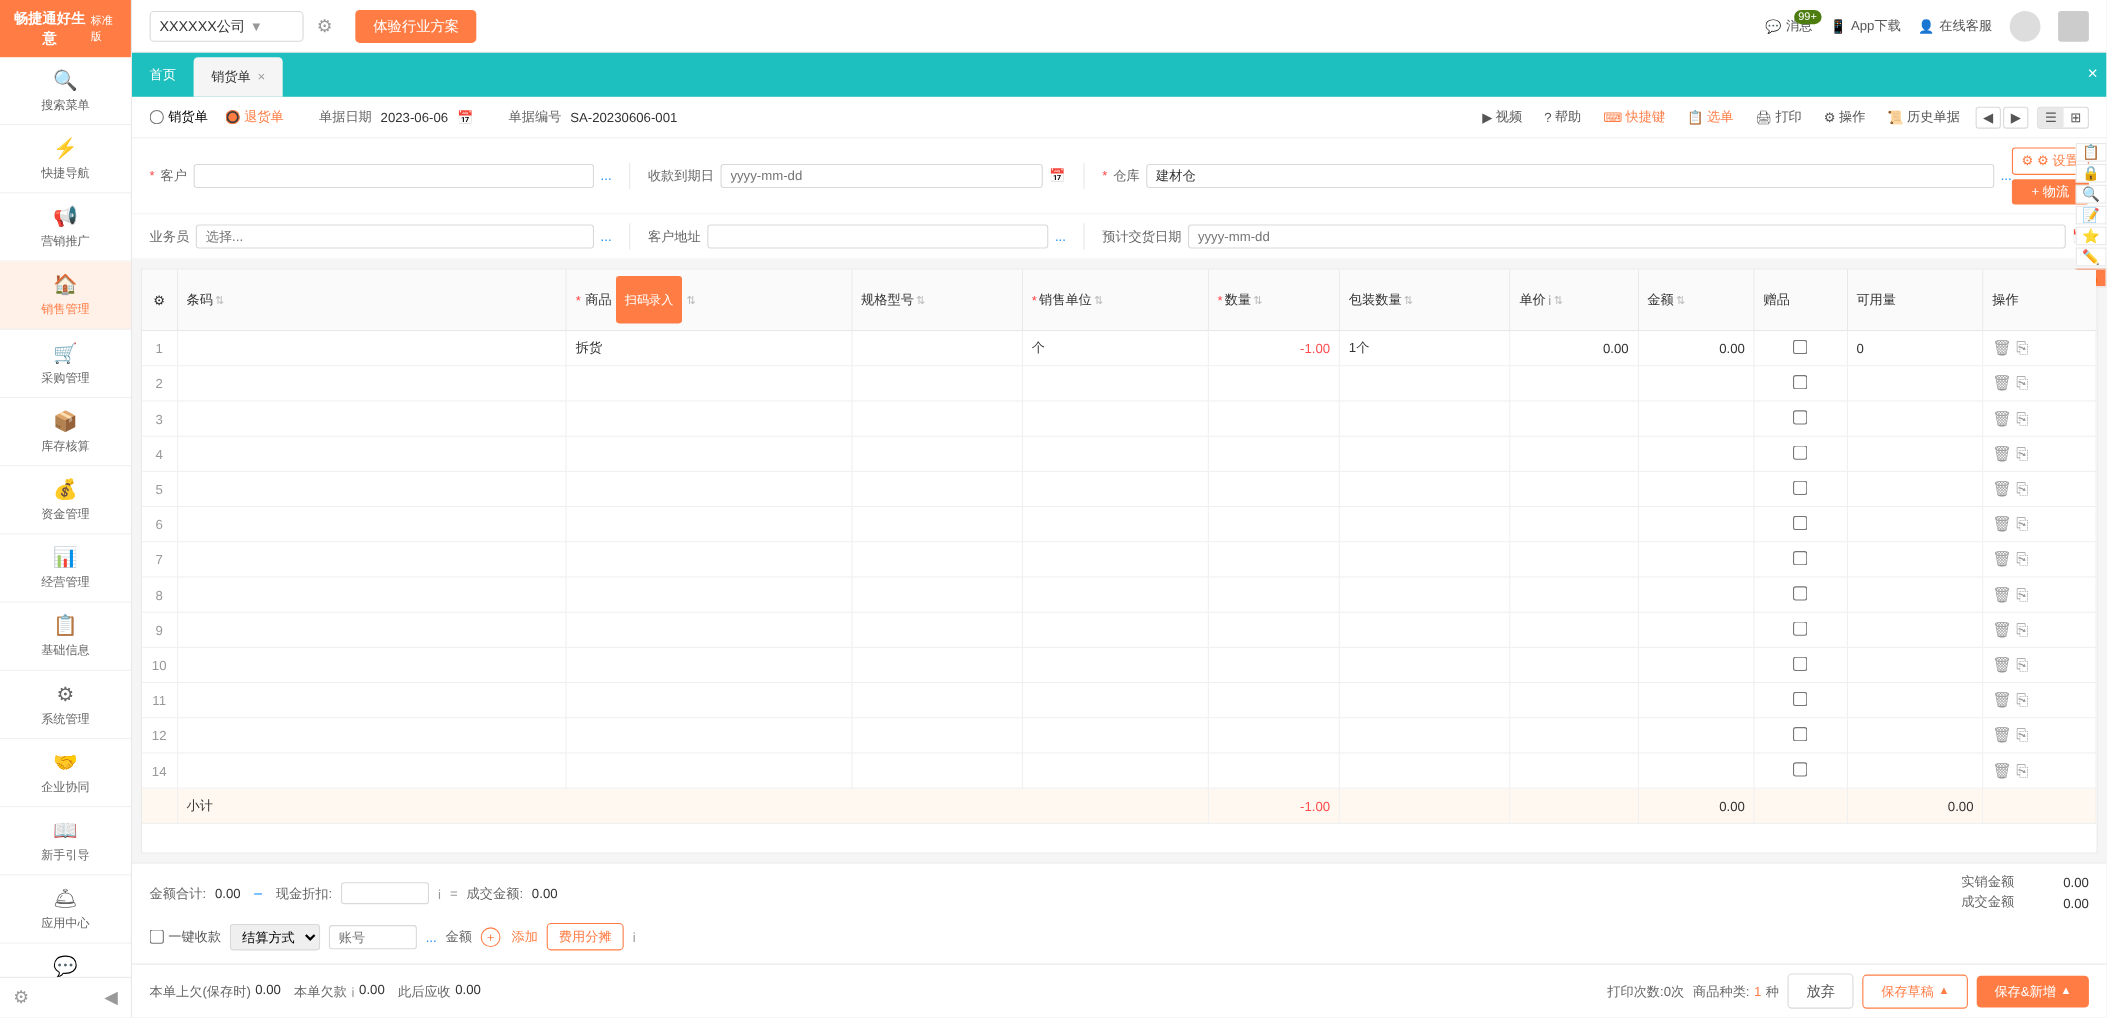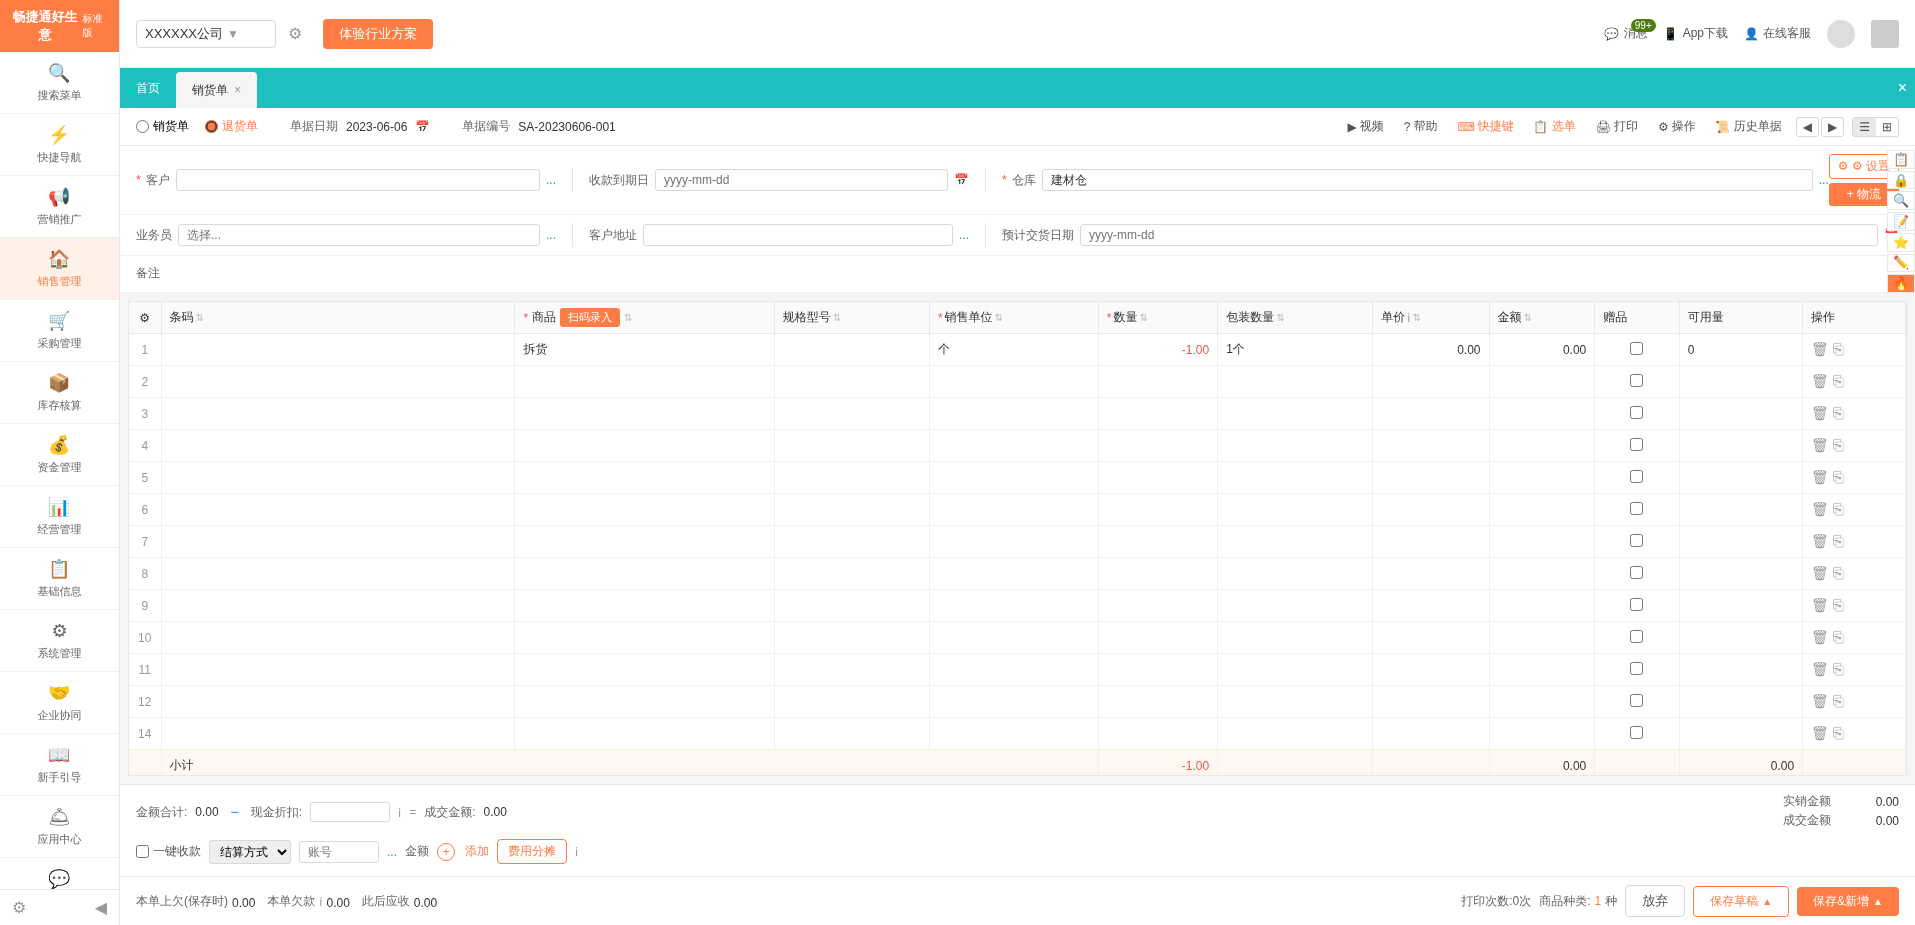--- a/index.html
+++ b/index.html
@@ -15,21 +15,21 @@
     .sidebar-item.active { background: #fff0e8; color: #ff7d45; }
     .sidebar-item-icon { font-size: 18px; margin-bottom: 4px; }
     .sidebar-item-label { font-size: 11px; text-align: center; }
     .sidebar-footer { display: flex; align-items: center; justify-content: space-between; padding: 8px 12px; border-top: 1px solid #e8e8e8; }
     .sidebar-footer-icon { font-size: 16px; color: #999; cursor: pointer; }
 
     
     .main { flex: 1; display: flex; flex-direction: column; overflow: hidden; }
 
     
-    .topbar { height: 68px; background: #fff; display: flex; align-items: center; padding: 0 16px; border-bottom: 1px solid #e8e8e8; gap: 8px; }
+    .topbar { height: 48px; background: #fff; display: flex; align-items: center; padding: 0 16px; border-bottom: 1px solid #e8e8e8; gap: 8px; }
     .company-select { display: flex; align-items: center; border: 1px solid #d9d9d9; border-radius: 4px; padding: 4px 8px; gap: 4px; cursor: pointer; min-width: 140px; }
     .company-name { font-size: 13px; color: #333; }
     .topbar-gear { color: #999; cursor: pointer; font-size: 16px; margin-left: 4px; }
     .try-btn { background: #ff7d45; color: #fff; border: none; border-radius: 4px; padding: 6px 16px; font-size: 13px; cursor: pointer; margin-left: 13px; }
     .topbar-right { margin-left: auto; display: flex; align-items: center; gap: 16px; }
     .topbar-right-item { display: flex; align-items: center; gap: 4px; cursor: pointer; color: #555; position: relative; }
     .badge { background: #4d7c0f; color: #fff; border-radius: 10px; font-size: 10px; padding: 1px 4px; position: absolute; top: -6px; right: -8px; }
     .avatar { width: 28px; height: 28px; border-radius: 50%; background: #ddd; }
 
     
@@ -67,21 +67,21 @@
     
     .table-area { flex: 1; overflow: hidden; display: flex; flex-direction: column; margin: 8px; background: #fff; border: 1px solid #e8e8e8; }
     .table-container { flex: 1; overflow: auto; }
     table { width: 100%; border-collapse: collapse; }
     thead tr { background: #fafafa; }
     th { border-bottom: 1px solid #e8e8e8; border-right: 1px solid #e8e8e8; padding: 6px 8px; text-align: left; font-weight: 500; color: #333; white-space: nowrap; position: sticky; top: 0; background: #fafafa; z-index: 1; }
     td { border-bottom: 1px solid #f0f0f0; border-right: 1px solid #f0f0f0; padding: 4px 8px; color: #333; height: 32px; }
     td.red { color: #ff4d4f; }
     td.number { text-align: right; }
     .row-num { color: #999; text-align: center; }
-    .scan-btn { background: #ff7d45; color: #fff; border: none; border-radius: 3px; padding: 2px 8px; cursor: pointer; font-size: 11px; }
+    .scan-btn { background: #ff7d45; color: #fff; border: none; border-radius: 3px; padding: 14px 8px; cursor: pointer; font-size: 11px; }
     .gear-col { width: 30px; text-align: center; }
     .checkbox-col { text-align: center; }
     .op-col { display: flex; gap: 4px; }
     .op-icon { color: #999; cursor: pointer; font-size: 14px; }
     .subtotal-row td { background: #fff8f0; font-weight: 500; }
 
     
     .bottom-area { background: #fff; padding: 8px 16px; border-top: 1px solid #e8e8e8; }
     .totals-row { display: flex; align-items: center; gap: 8px; flex-wrap: wrap; }
     .total-label { color: #666; }
@@ -94,21 +94,21 @@
     .payment-row { display: flex; align-items: center; gap: 8px; padding: 4px 0; margin-top: 4px; }
     .checkbox-label { display: flex; align-items: center; gap: 4px; color: #555; }
     .fee-btn { border: 1px solid #ff7d45; color: #ff7d45; background: #fff; border-radius: 4px; padding: 3px 10px; cursor: pointer; font-size: 12px; }
     .add-btn { color: #ff7d45; border: 1px solid #ff7d45; border-radius: 50%; width: 18px; height: 18px; display: flex; align-items: center; justify-content: center; cursor: pointer; font-size: 12px; }
     .right-summary-row { display: flex; align-items: center; justify-content: flex-end; gap: 8px; margin-bottom: 2px; }
     .right-summary-label { color: #666; }
     .right-summary-value { color: #333; font-weight: 500; min-width: 60px; text-align: right; }
 
     
     .footer-bar { background: #fff; padding: 8px 16px; border-top: 1px solid #e8e8e8; display: flex; align-items: center; gap: 12px; }
-    .footer-info { display: flex; align-items: flex-end; gap: 4px; color: #666; }
+    .footer-info { display: flex; align-items: flex-start; gap: 4px; color: #666; }
     .footer-info-value { color: #333; }
     .footer-actions { margin-left: auto; display: flex; align-items: center; gap: 8px; }
     .abandon-btn { border: 1px solid #d9d9d9; background: #fff; color: #555; border-radius: 4px; padding: 6px 16px; cursor: pointer; font-size: 13px; }
     .save-draft-btn { border: 1px solid #ff7d45; color: #ff7d45; background: #fff; border-radius: 4px; padding: 6px 16px; cursor: pointer; font-size: 13px; display: flex; align-items: center; gap: 4px; }
     .save-new-btn { background: #ff7d45; color: #fff; border: none; border-radius: 4px; padding: 6px 16px; cursor: pointer; font-size: 13px; display: flex; align-items: center; gap: 4px; }
     .btn-arrow { font-size: 10px; }
 
     
     .print-info { display: flex; align-items: center; gap: 4px; color: #666; }
     .product-kind { display: flex; align-items: center; gap: 4px; color: #666; }
@@ -355,24 +355,20 @@
           <span class="field-dots">...</span>
         </div>
         <div class="field-separator"></div>
         <div class="field-group">
           <span class="field-label">预计交货日期</span>
           <input class="field-input" type="text" style="width: 140px;" placeholder="yyyy-mm-dd">
           <span class="field-cal">📅</span>
         </div>
       </div>
 
-      <div class="note-row">
-        <span class="note-label">备注</span>
-        <input class="note-input" type="text" style="flex: 1 1 0%; border: 1px solid transparent;">
-      </div>
 
       <div style="position:absolute;right:0;top:0;width:28px;height:100%;display:flex;flex-direction:column;align-items:center;gap:2px;padding-top:4px;">
         <div class="rp-btn">📋</div>
         <div class="rp-btn">🔒</div>
         <div class="rp-btn">🔍</div>
         <div class="rp-btn">📝</div>
         <div class="rp-btn">⭐</div>
         <div class="rp-btn">✏️</div>
         <div class="rp-btn orange-bg">🔥</div>
       </div>

